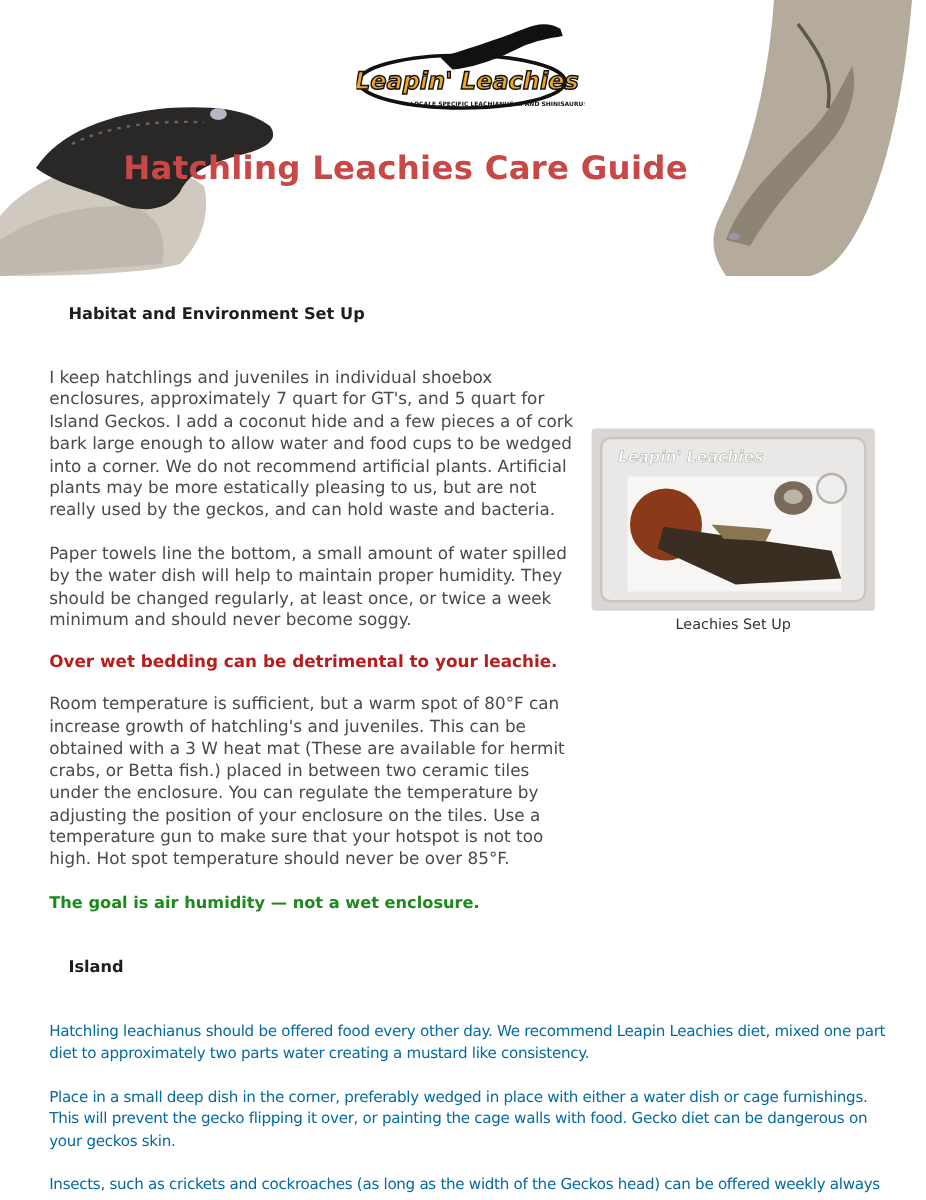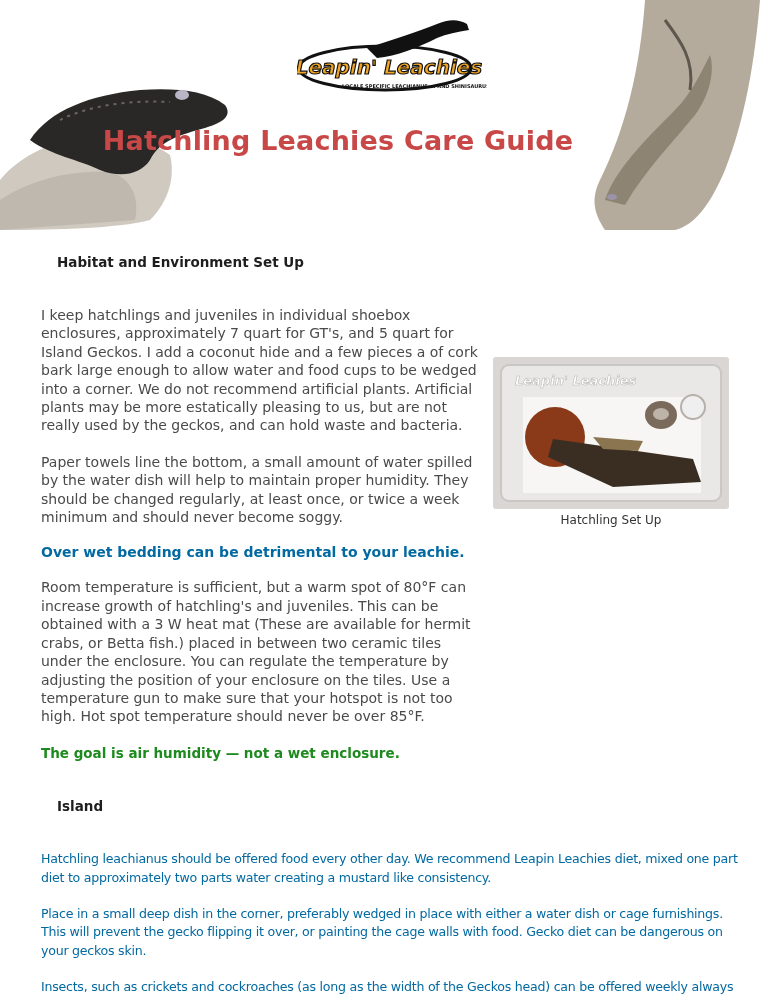--- a/index.html
+++ b/index.html
@@ -15,21 +15,21 @@
            font-size: 27px; font-weight: bold; color: #c84848; letter-spacing: 0.2px;
            padding-left: 0; }
   .title span { position: relative; left: 0; }
 
   .content { position: absolute; left: 41px; top: 238px; width: 700px; }
   .h { font-weight: bold; font-size: 13.5px; color: #1e1e1e; margin: 16px; }
   .p { font-size: 14px; line-height: 18.4px; color: #4a4a4a; margin: 0; }
   .narrow { width: 440px; }
   .sp-s { height: 18px; }
   .sp-m { height: 20px; }
-  .red { color: #0369a1; font-weight: bold; font-size: 14px; margin: 0; }
+  .red { color: #b91c1c; font-weight: bold; font-size: 14px; margin: 0; }
   .green { color: #1d8a1d; font-weight: bold; font-size: 13.5px; margin: 0; line-height: 18.4px; }
   .feed-p { font-size: 12.6px; line-height: 18.4px; color: #0369a1; margin: 0; letter-spacing: -0.25px; }
 
   .photo { position: absolute; left: 493px; top: 357px; width: 236px; height: 152px;
            background: #d9d6d3; border-radius: 3px; overflow: hidden; }
   .caption { position: absolute; left: 493px; top: 513px; width: 236px; text-align: center;
              font-size: 12px; color: #333; }
 </style>
 </head>
 <body>
@@ -94,13 +94,13 @@
     <text x="22" y="28" font-family="DejaVu Sans, sans-serif" font-size="13" font-style="italic" font-weight="bold" fill="#ffffff" stroke="#bdbab6" stroke-width="0.6">Leapin' Leachies</text>
     <rect x="30" y="40" width="178" height="96" fill="#f7f6f4"></rect>
     <ellipse cx="62" cy="80" rx="30" ry="30" fill="#8a3a18"></ellipse>
     <path d="M60,82 L200,102 L208,125 L120,130 L55,100 Z" fill="#3a2e22"></path>
     <path d="M100,80 L150,84 L145,94 L110,92 Z" fill="#8a7550"></path>
     <ellipse cx="168" cy="58" rx="16" ry="14" fill="#7a6a5c"></ellipse>
     <ellipse cx="168" cy="57" rx="8" ry="6" fill="#bdb3a6"></ellipse>
     <circle cx="200" cy="50" r="12" fill="#efefef" stroke="#b5b0aa" stroke-width="2"></circle>
   </svg>
 </div>
-<div class="caption">Hatchling Set Up</div>
+<div class="caption">Leachies Set Up</div>
 
 </body></html>

